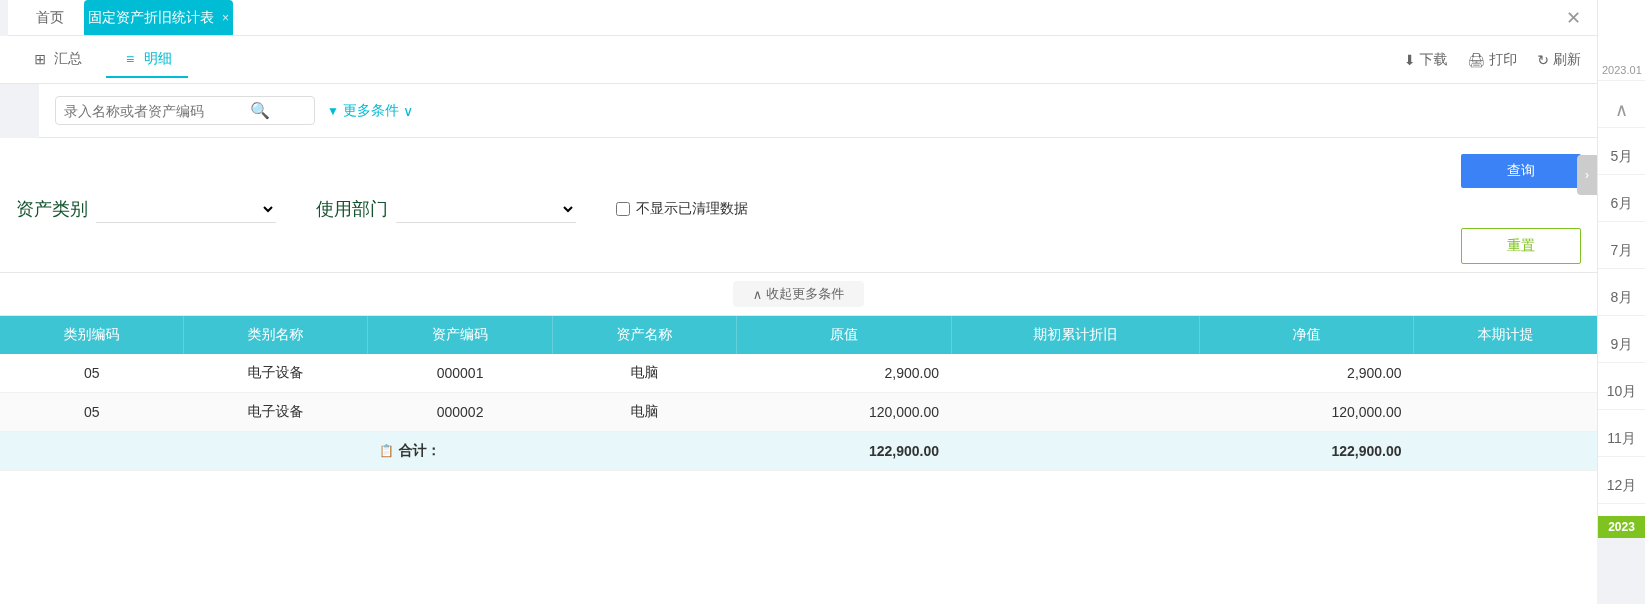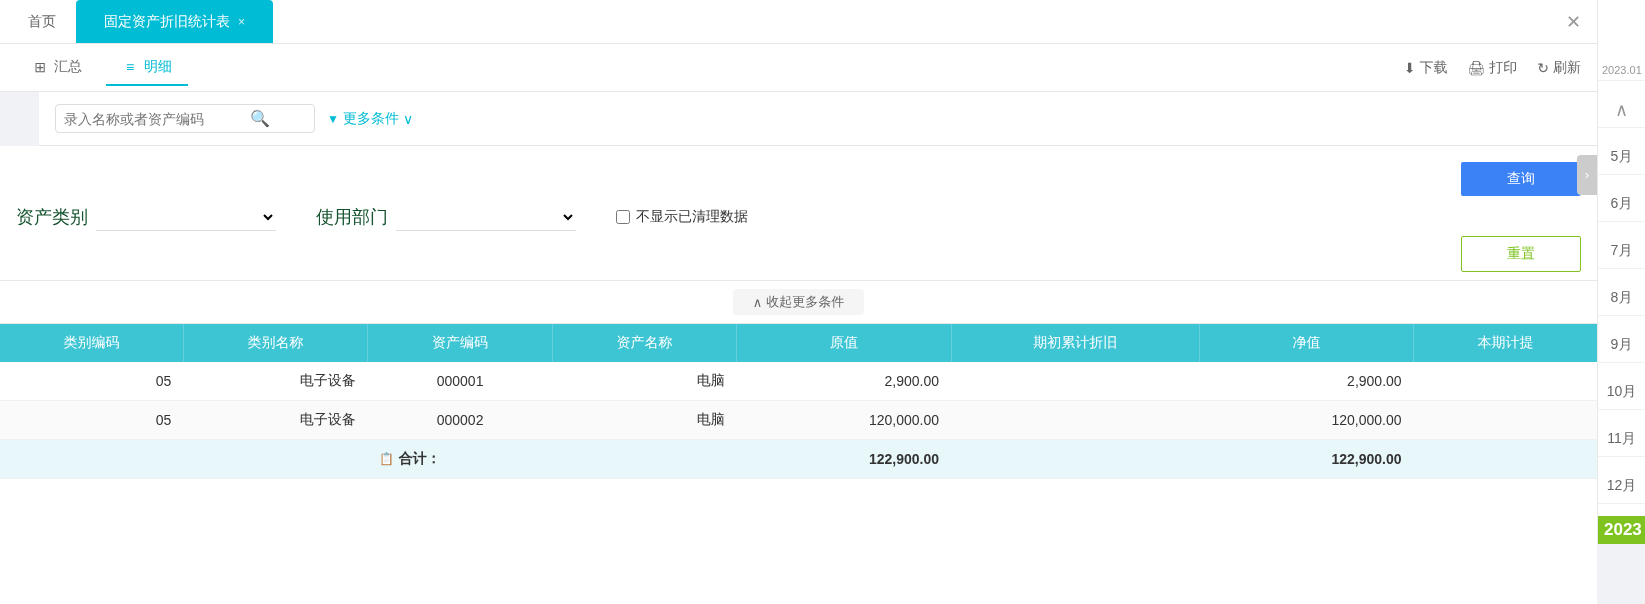--- a/index.html
+++ b/index.html
@@ -13,36 +13,37 @@
       background: #f0f2f5;
       min-width: 0;
     }
 
     
     .top-nav {
       display: flex;
       align-items: center;
       background: #fff;
       border-bottom: 1px solid #e8e8e8;
-      height: 44px;
+      height: 36px;
       padding: 0 16px;
       gap: 8px;
+      margin-left: 8px;
     }
     .nav-home {
       color: #666;
       font-size: 14px;
       padding: 8px 12px;
       cursor: pointer;
     }
     .nav-tab {
       display: flex;
       align-items: center;
       background: #00bcd4;
       color: #fff;
-      padding: 6px 28px;
+      padding: 6px 4px;
       border-radius: 4px 4px 0 0;
       font-size: 14px;
       gap: 8px;
       cursor: pointer;
       height: 100%;
     }
     .nav-tab .close-btn {
       font-size: 12px;
       cursor: pointer;
       opacity: 0.8;
@@ -254,21 +255,21 @@
     }
     tbody tr td {
       padding: 10px 12px;
       border-bottom: 1px solid #f0f0f0;
       text-align: center;
       color: #333;
     }
     tbody tr:nth-child(odd) { background: #fff; }
     tbody tr:nth-child(even) { background: #fafafa; }
     .td-number { text-align: right; }
-    .td-left { text-align: right; }
+    .td-left { text-align: center; }
     .total-row td {
       background: #e8f7f9;
       font-weight: bold;
     }
 
     
     .right-sidebar {
       width: 48px;
       background: #fff;
       border-left: 1px solid #e8e8e8;
@@ -293,21 +294,21 @@
       text-align: center;
       padding: 6px 0;
       cursor: pointer;
       color: #999;
       font-size: 18px;
       border-bottom: 1px solid #f0f0f0;
     }
     .sidebar-year {
       background: #7ec31f;
       color: #fff;
-      font-size: 17px;
+      font-size: 12px;
       padding: 4px 6px;
       width: 100%;
       text-align: center;
       font-weight: bold;
     }
     .sidebar-collapse {
       position: absolute;
       top: 155px;
       right: 48px;
       width: 20px;

